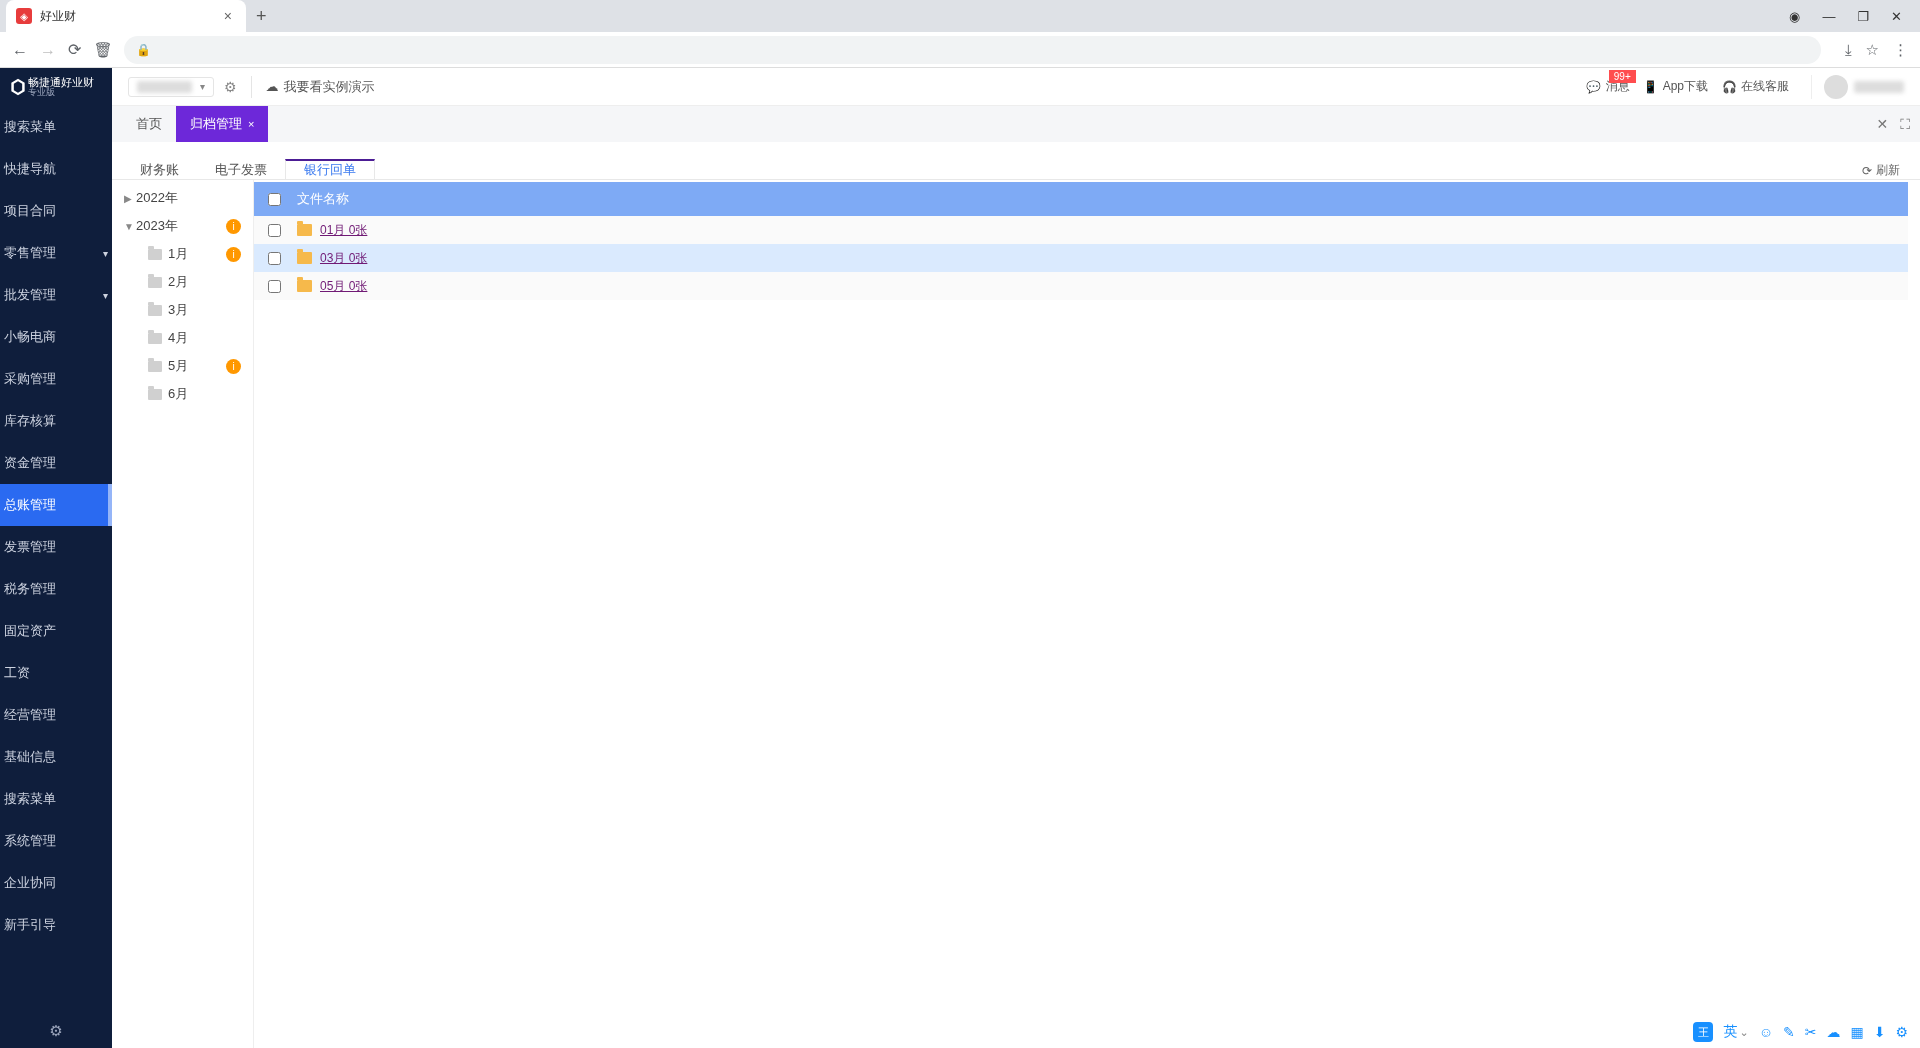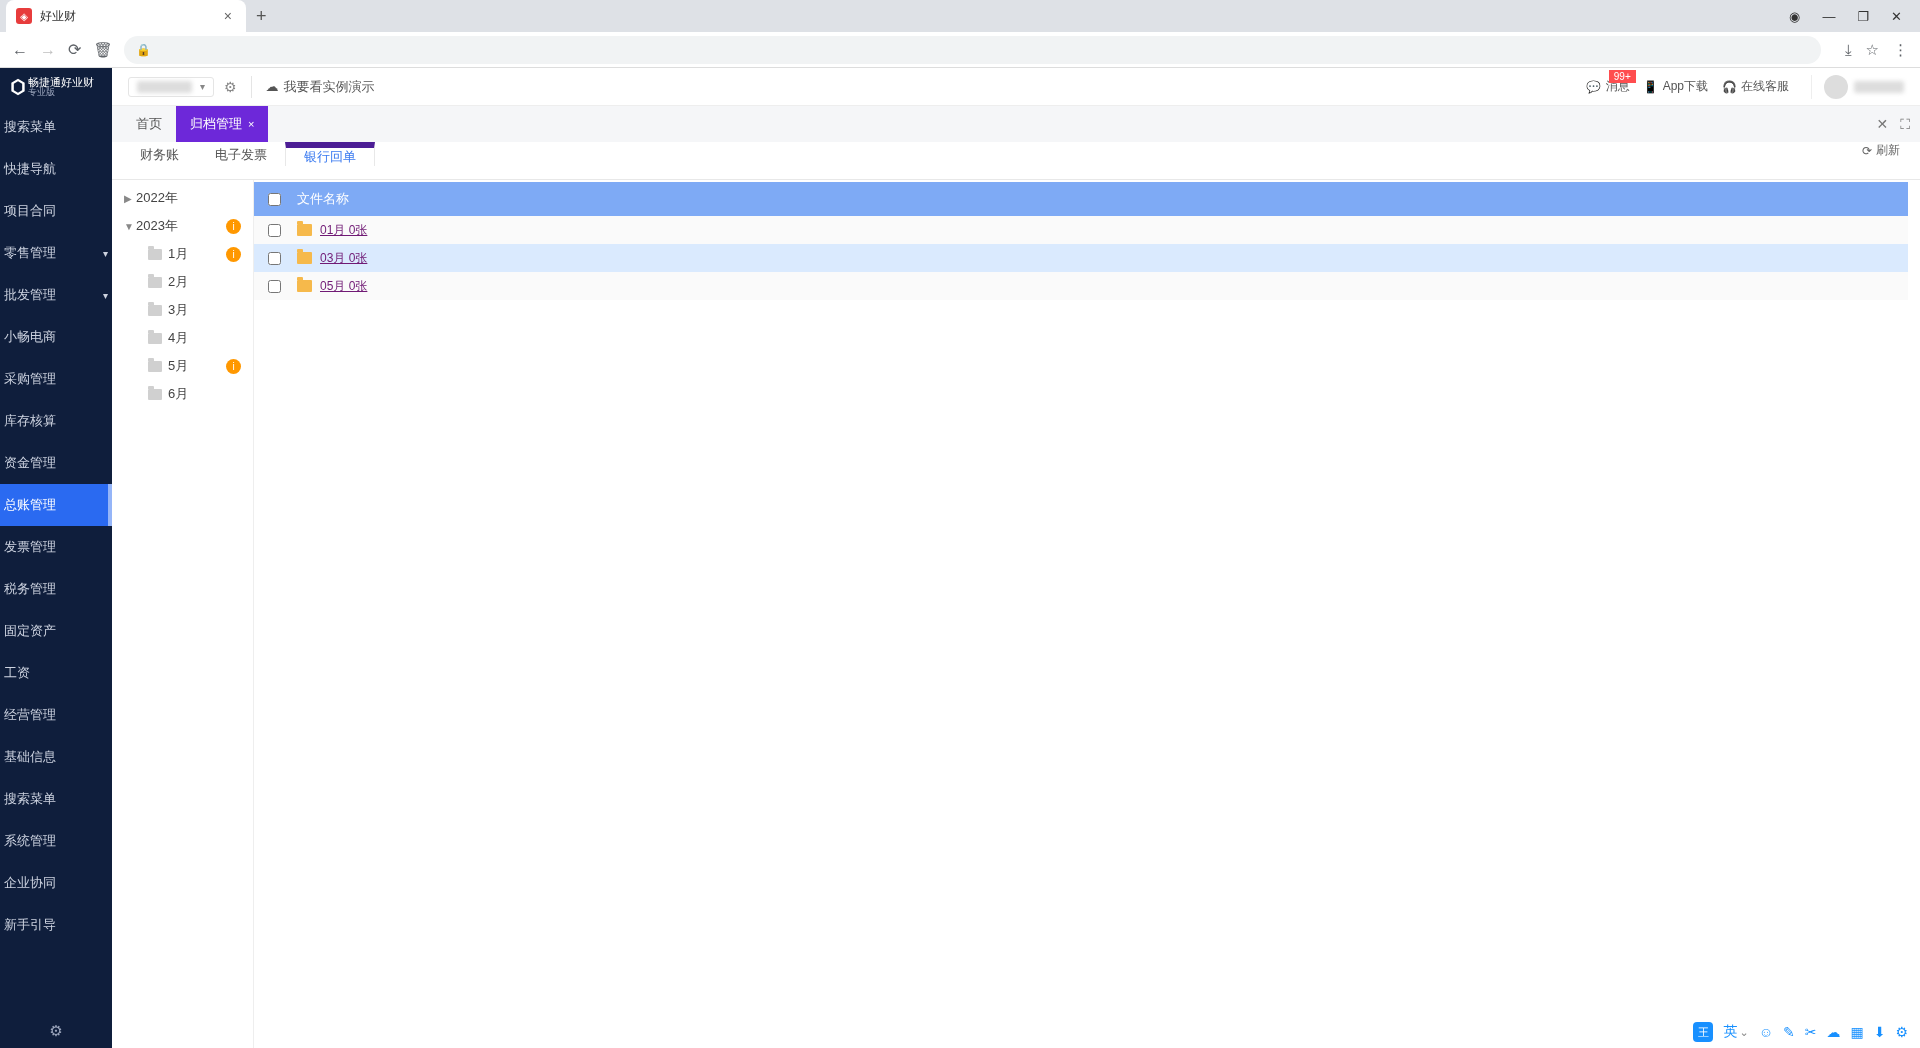--- a/index.html
+++ b/index.html
@@ -55,23 +55,23 @@
 .page-tab { padding: 0 14px; height: 36px; display: flex; align-items: center; gap: 6px; cursor: pointer; color: #555; }
 .page-tab.active { background: #6d28d9; color: #fff; }
 .page-tab.active .tab-x { color: #fff; }
 .tab-x { font-size: 11px; color: #999; }
 .strip-right { margin-left: auto; display: flex; gap: 12px; color: #777; font-size: 14px; }
 
 
 .content { position: absolute; top: 142px; left: 112px; right: 0; bottom: 0; background: #fff; }
 
 
-.subtab-bar { height: 38px; border-bottom: 1px solid #e8e8e8; display: flex; align-items: flex-start; padding-left: 10px; font-size: 13px; gap: 46px; }
+.subtab-bar { height: 38px; border-bottom: 1px solid #e8e8e8; display: flex; align-items: flex-end; padding-left: 10px; font-size: 13px; gap: 46px; }
 .subtab { padding: 0 18px; display: flex; align-items: center; cursor: pointer; color: #555; border-top: 2px solid transparent; }
-.subtab.active { border-top: 6px solid #4c1d95; color: #3a7af0; background: #fff; border-left: 1px solid #e8e8e8; border-right: 1px solid #e8e8e8; }
+.subtab.active { border-top: 2px solid #4c1d95; color: #3a7af0; background: #fff; border-left: 1px solid #e8e8e8; border-right: 1px solid #e8e8e8; }
 .refresh { margin-left: auto; margin-right: 20px; display: flex; align-items: center; gap: 4px; color: #666; font-size: 12px; cursor: pointer; }
 
 
 .tree-panel { position: absolute; top: 38px; left: 0; width: 142px; bottom: 0; border-right: 1px solid #eee; padding: 4px 0; font-size: 13px; }
 .tree-item { height: 28px; display: flex; align-items: center; padding: 0 10px 0 20px; cursor: pointer; color: #444; }
 .tree-item.year { padding-left: 12px; }
 .tree-arrow { width: 12px; font-size: 10px; color: #888; }
 .tree-folder { width: 14px; height: 11px; background: #d0d0d0; border-radius: 1px; margin-right: 6px; position: relative; }
 .tree-folder::before { content: ""; position: absolute; top: -3px; left: 0; width: 6px; height: 3px; background: #d0d0d0; border-radius: 1px 1px 0 0; }
 .tree-item .dot { margin-left: auto; width: 15px; height: 15px; background: #ff9800; border-radius: 50%; color: #fff; font-size: 10px; display: flex; align-items: center; justify-content: center; margin-right: 2px; }

